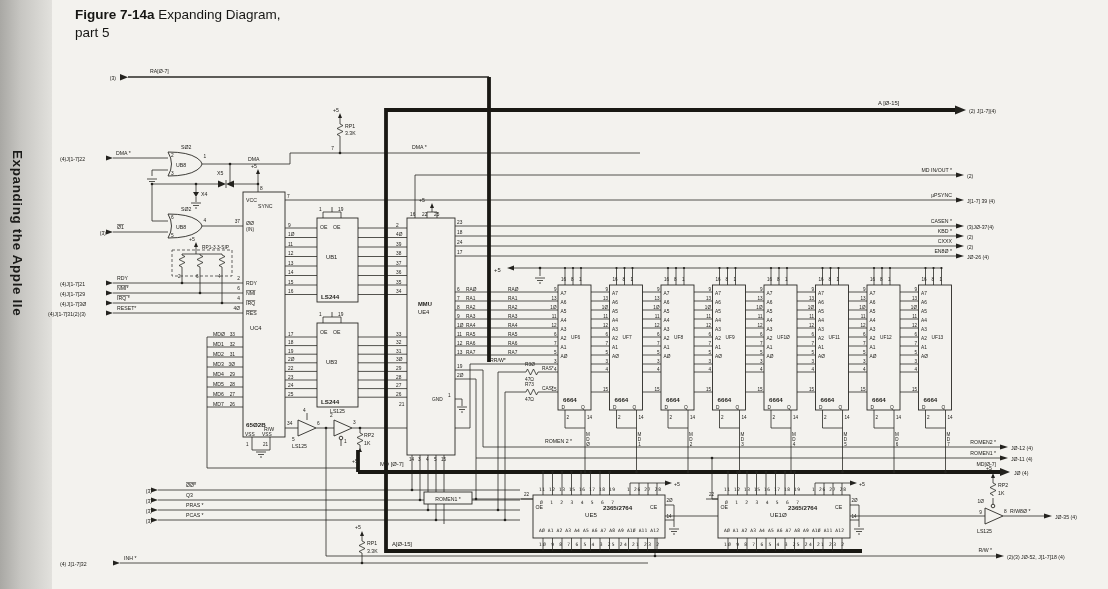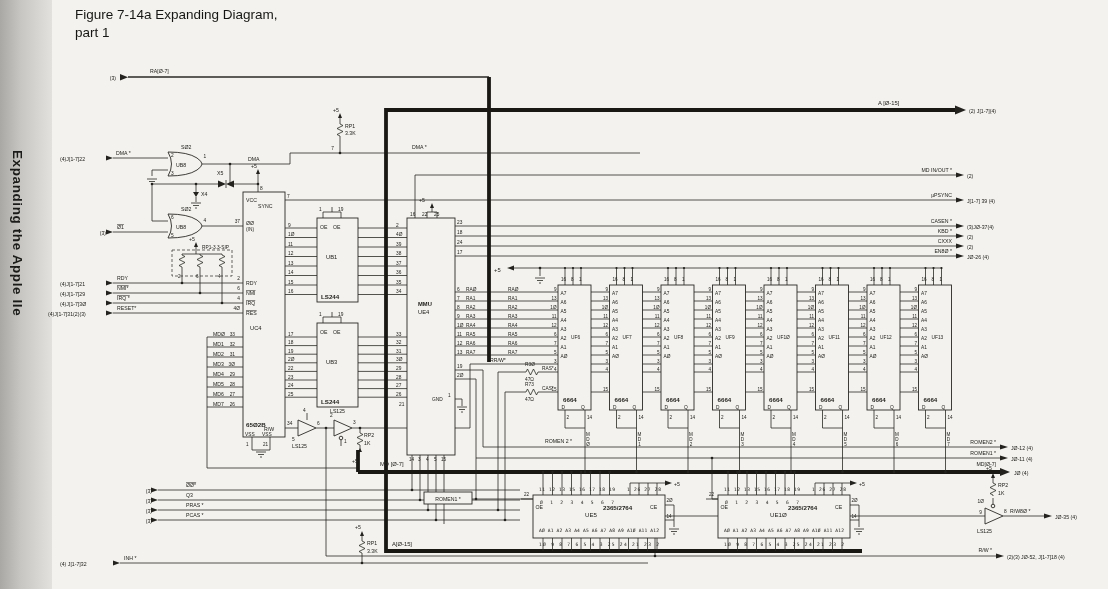--- a/index.html
+++ b/index.html
@@ -3,21 +3,21 @@
 <meta charset="utf-8">
 <style>
   html,body{margin:0;padding:0;background:#d8d7d3;}
   #stage{position:relative;width:1108px;height:589px;background:#f3f2ee;overflow:hidden;
          font-family:"Liberation Sans",sans-serif;}
   #margin-strip{position:absolute;left:0;top:0;width:52px;height:589px;
     background:linear-gradient(90deg,#a9a8a4 0,#c7c6c2 40%,#e2e1dd 100%);}
   #margin-text{position:absolute;left:10px;top:150px;writing-mode:vertical-rl;
     font-weight:bold;font-size:13.5px;letter-spacing:.6px;color:#1b1b19;}
   #title{position:absolute;left:75px;top:6px;font-size:13.5px;color:#161614;line-height:1.35;}
-  #title .b{font-weight:normal;}
+  #title .b{font-weight:bold;}
   svg{position:absolute;left:0;top:0;}
   svg text{fill:#23221e;font-family:"Liberation Sans",sans-serif;}
   .m{font-family:"DejaVu Sans Mono",monospace;}
   .t4{font-size:4.6px;} .t45{font-size:4.8px;} .t5{font-size:5.2px;} .t55{font-size:5.8px;}
   .t6{font-size:6.2px;} .b{font-weight:bold;}
   .ov{text-decoration:overline;}
   .vt{writing-mode:vertical-rl;text-orientation:upright;}
   .w{stroke:#2a2925;stroke-width:.8;fill:none;}
   .w2{stroke:#2a2925;stroke-width:1.6;fill:none;}
   .W{stroke:#191813;stroke-width:3.8;fill:none;}
@@ -27,21 +27,21 @@
   .gate{fill:#f3f2ee;stroke:#2a2925;stroke-width:.9;}
 </style>
 </head>
 <body>
 
 <div id="stage">
   <div id="margin-strip"></div>
   <div id="margin-text">Expanding the Apple IIe</div>
   <div id="title">
     <span class="b">Figure 7-14a</span><span> Expanding Diagram,</span><br>
-    <span>part 1</span>
+    <span>part 5</span>
   </div>
 
   <svg width="1108" height="589" viewBox="0 0 1108 589">
 
     <g>
 
       <line class="w" x1="113" y1="158" x2="168" y2="158"></line>
       <line class="w" x1="152" y1="170" x2="168" y2="170"></line>
       <line class="w" x1="152" y1="170" x2="152" y2="176"></line>
       <path class="w" d="M147 179 h10 M149 181.5 h6 M151 184 h2"></path>

